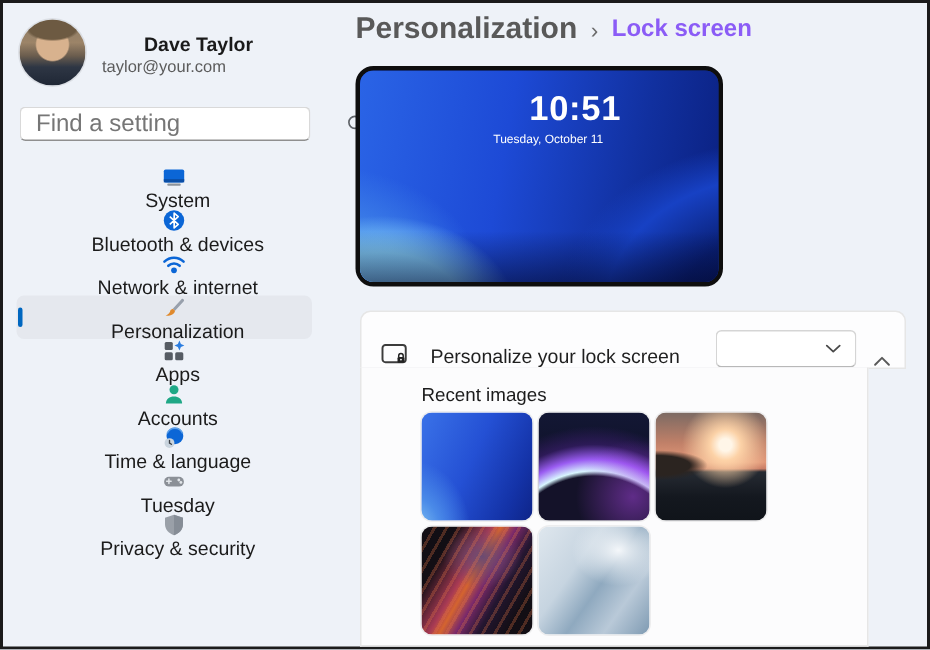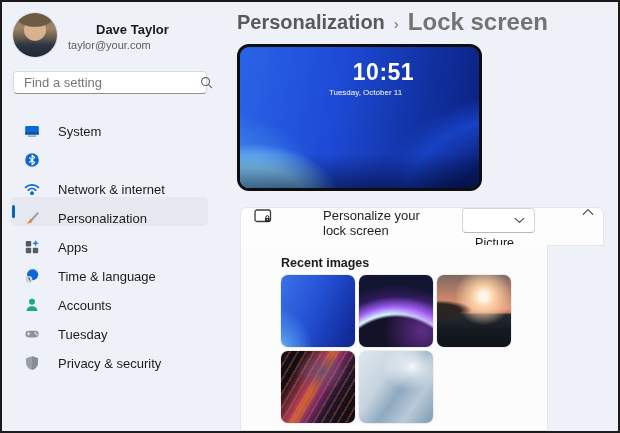--- a/index.html
+++ b/index.html
@@ -22,43 +22,43 @@
   .user-name { position:absolute; left:68px; top:22px; font-size:13px; font-weight:700; color:#1a1a1a;padding-left:28px; }
   .user-email { position:absolute; left:68px; top:39px; font-size:11px; color:#5b5b5b; }
 
   .search-box {
     position:absolute; left:13px; top:71px; width:194px; height:23px;
     background:#fff; border:1px solid #d9d9d9; border-bottom-color:#8f8f8f; border-radius:4px;
     display:flex; align-items:center; padding:0 8px 0 10px;
   }
   .search-box input {
     flex:1; border:none; outline:none; background:transparent;
-    font-size:13px; color:#1a1a1a; font-family:inherit;
+    font-size:16px; color:#1a1a1a; font-family:inherit;
   }
   .search-box input::placeholder { color:#767676; }
   .search-box svg { flex:none; }
 
   .nav { position:absolute; left:11px; top:110px; width:197px; }
   .nav-item {
-    position:relative; height:29px; display:flex; align-items:flex-end;
-    border-radius:5px; cursor:pointer;
+    position:relative; height:29px; display:flex; align-items:center;
+    border-radius:5px; cursor:pointer;flex-direction:column;
   }
   .nav-item.selected { background:#e5e8ee; }
   .nav-item.selected::before {
     content:""; position:absolute; left:1px; top:8px; width:3px; height:13px;
     border-radius:2px; background:#0067c0;
   }
   .nicon { width:16px; height:16px; margin-left:13px; display:flex; align-items:center; justify-content:center; }
   .nlabel { margin-left:18px; font-size:13px; color:#1b1b1b; white-space:nowrap; }
 
   
   .breadcrumb { position:absolute; left:237px; top:8px; display:flex; align-items:center; gap:9px; }
   .bc-parent { font-size:20px; font-weight:600; color:#595959; cursor:pointer; }
   .bc-sep { font-size:15px; color:#6b6b6b; padding-top:2px; }
-  .bc-current { font-size:24px; font-weight:600; color:#737373; }
+  .bc-current { font-size:16px; font-weight:600; color:#8b5cf6; }
 
   
   .hero {
     position:absolute; left:237px; top:44px; width:245px; height:147px;
     border:3px solid #0e0e0e; border-radius:12px; overflow:hidden; background:#11309f;
   }
   .hero-wall {
     position:absolute; inset:0;
     background:
       linear-gradient(rgba(0,0,20,0) 76%, rgba(2,6,40,.55) 100%),
@@ -67,35 +67,35 @@
       radial-gradient(80% 95% at -12% 100%, #7ac4f2 0%, #3f82e8 28%, rgba(40,90,210,0) 58%),
       linear-gradient(100deg, #2a64e6 0%, #1d4ad6 40%, #11309f 75%, #0a1f7e 100%);
   }
   .hero-time { position:absolute; left:0; right:0; top:12px; text-align:center; color:#fff; font-size:23px; font-weight:700; letter-spacing:.5px;padding-left:48px; }
   .hero-date { position:absolute; left:12px; right:0; top:41px; text-align:center; color:#fff; font-size:8px; font-weight:400; }
 
   
   .card-header {
     position:absolute; left:240px; top:207px; width:364px; height:39px;
     background:#fdfdfe; border:1px solid #e6e6e6; border-radius:7px 7px 0 0;
-    display:flex; align-items:flex-start; cursor:pointer;gap:36px;
+    display:flex; align-items:flex-end; cursor:pointer;
   }
   .card-header .cicon { margin-left:13px; display:flex; }
   .card-label { margin-left:14px; font-size:13px; color:#1f1f1f; }
   .dropdown {
     margin-left:auto; width:94px; height:25px; background:#fff;
     border:1px solid #d5d5d5; border-bottom-color:#b8b8b8; border-radius:4px;
     display:flex; align-items:center; padding:0 9px 0 12px; cursor:pointer;
   }
   .dropdown-value { font-size:12.5px; color:#1b1b1b; flex:1;margin-top:44px; }
   .collapse-btn { margin:0 9px 0 11px; display:flex; cursor:pointer; }
 
   .card-body {
-    position:absolute; left:240px; top:245px; width:308px; height:186px;
-    background:#fcfcfd; border:1px solid #e6e6e6; border-top:none;font-weight:bold;
+    position:absolute; left:240px; top:245px; width:339px; height:186px;
+    background:#fcfcfd; border:1px solid #e6e6e6; border-top:none;
   }
   .recent-title { position:absolute; left:40px; top:11px; font-size:12.5px; color:#1b1b1b; }
   .thumb-grid {
     position:absolute; left:40px; top:30px; width:232px;
     display:flex; flex-wrap:wrap; gap:4px;
   }
   .thumb {
     width:74px; height:72px; border-radius:7px; cursor:pointer;
     box-shadow: 0 0 0 1px rgba(0,0,0,.06);
   }
@@ -146,20 +146,21 @@
       </span>
       <span class="nlabel">System</span>
     </div>
     <div class="nav-item">
       <span class="nicon">
         <svg width="16" height="16" viewBox="0 0 16 16">
             <circle cx="8" cy="8" r="6.8" fill="#0b66d6"></circle>
             <path d="M5.2 5.4 L10.8 10.6 L8.1 12.9 V3.1 L10.8 5.4 L5.2 10.6" fill="none" stroke="#fff" stroke-width="1.1" stroke-linejoin="round"></path>
           </svg>
       </span>
+      <span class="nlabel">Bluetooth &amp; devices</span>
     </div>
     <div class="nav-item">
       <span class="nicon">
         <svg width="16" height="16" viewBox="0 0 16 16">
             <path d="M1.6 6.4 A9.2 9.2 0 0 1 14.4 6.4" fill="none" stroke="#0b66d6" stroke-width="1.7" stroke-linecap="round"></path>
             <path d="M4.2 9.2 A5.6 5.6 0 0 1 11.8 9.2" fill="none" stroke="#0b66d6" stroke-width="1.7" stroke-linecap="round"></path>
             <circle cx="8" cy="12.2" r="1.9" fill="#0b66d6"></circle>
           </svg>
       </span>
       <span class="nlabel">Network &amp; internet</span>
@@ -180,36 +181,36 @@
             <rect x="1.8" y="8.8" width="5.4" height="5.4" rx="1" fill="#565c64"></rect>
             <rect x="8.8" y="8.8" width="5.4" height="5.4" rx="1" fill="#565c64"></rect>
             <path d="M11.6 1 l1 2.3 2.3 1 -2.3 1 -1 2.3 -1-2.3 -2.3-1 2.3-1 Z" fill="#2b7de0"></path>
           </svg>
       </span>
       <span class="nlabel">Apps</span>
     </div>
     <div class="nav-item">
       <span class="nicon">
         <svg width="16" height="16" viewBox="0 0 16 16">
+            <circle cx="8" cy="4.8" r="3" fill="#1fa886"></circle>
+            <path d="M2.6 14 c0-3.1 2.5-4.7 5.4-4.7 s5.4 1.6 5.4 4.7 Z" fill="#1fa886"></path>
+          </svg>
+      </span>
+      <span class="nlabel">Accounts</span>
+    </div>
+    <div class="nav-item">
+      <span class="nicon">
+        <svg width="16" height="16" viewBox="0 0 16 16">
             <circle cx="8.6" cy="6.6" r="5.6" fill="#0b66d6"></circle>
             <path d="M3.4 5 A5.6 5.6 0 0 1 13.8 5" fill="none" stroke="#5ea0e8" stroke-width="1"></path>
             <circle cx="5" cy="11.4" r="3.3" fill="#c9d4de"></circle>
             <path d="M5 9.6 V11.4 L6.3 12.2" fill="none" stroke="#3a3f46" stroke-width=".9" stroke-linecap="round"></path>
           </svg>
       </span>
       <span class="nlabel">Time &amp; language</span>
-    </div>
-    <div class="nav-item">
-      <span class="nicon">
-        <svg width="16" height="16" viewBox="0 0 16 16">
-            <circle cx="8" cy="4.8" r="3" fill="#1fa886"></circle>
-            <path d="M2.6 14 c0-3.1 2.5-4.7 5.4-4.7 s5.4 1.6 5.4 4.7 Z" fill="#1fa886"></path>
-          </svg>
-      </span>
-      <span class="nlabel">Accounts</span>
     </div>
     <div class="nav-item">
       <span class="nicon">
         <svg width="16" height="16" viewBox="0 0 16 16">
             <rect x="1.4" y="4.8" width="13.2" height="6.6" rx="3.3" fill="#8b9097"></rect>
             <path d="M4.6 6.3 v3 M3.1 7.8 h3" stroke="#e2e6ea" stroke-width="1" stroke-linecap="round"></path>
             <circle cx="11.2" cy="7" r=".95" fill="#e2e6ea"></circle>
             <circle cx="12.6" cy="8.6" r=".95" fill="#e2e6ea"></circle>
           </svg>
       </span>

